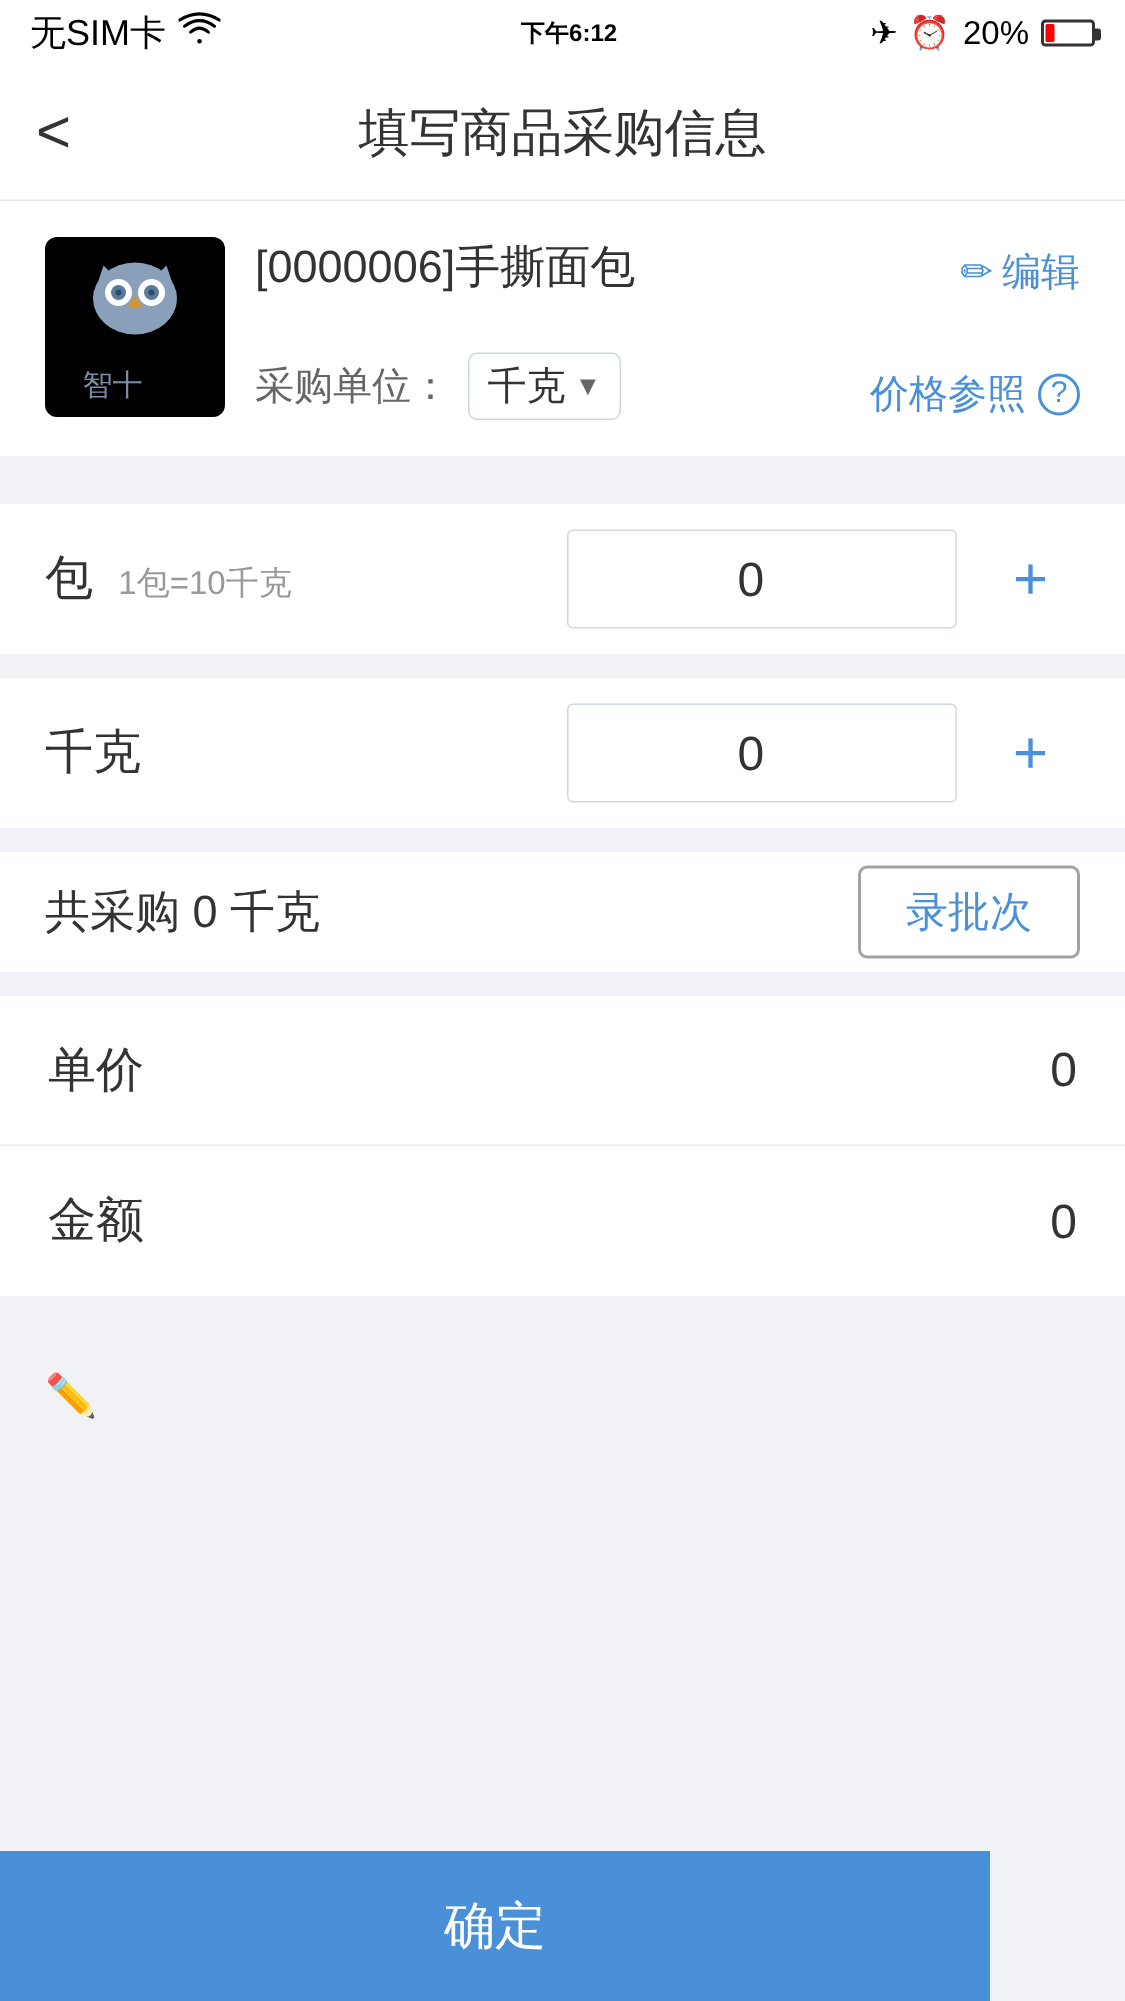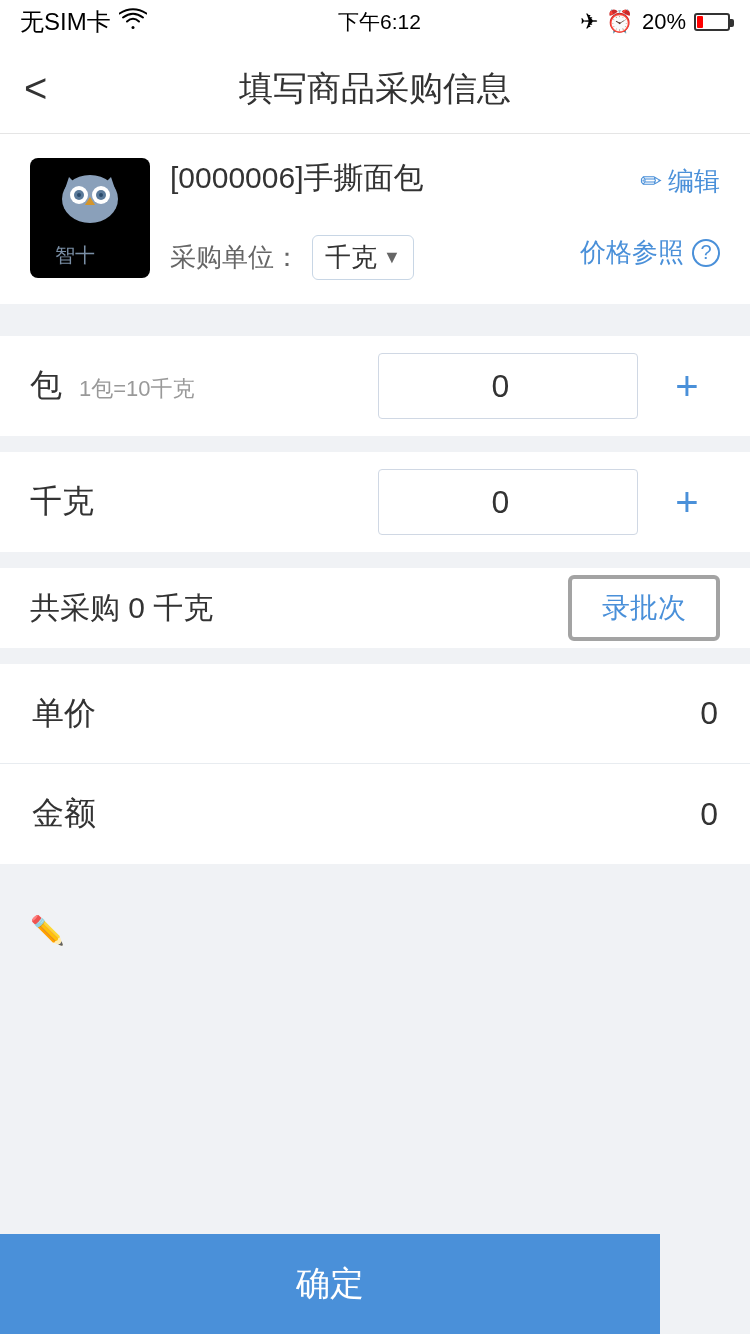--- a/index.html
+++ b/index.html
@@ -26,22 +26,22 @@
       font-size: 24px;
       color: #000;
       gap: 28px;
     }
     .status-bar-left {
       display: flex;
       align-items: center;
       gap: 8px;
     }
     .status-bar-center {
-      font-weight: 400;
-      font-size: 21px;
+      font-weight: 700;
+      font-size: 16px;
       margin-left: 32px;
     }
     .status-bar-right {
       display: flex;
       align-items: center;
       gap: 8px;
       font-size: 22px;
     }
     .battery-icon {
       width: 36px;
@@ -132,21 +132,21 @@
     .edit-btn {
       display: flex;
       align-items: center;
       gap: 6px;
       color: #4a90d9;
       font-size: 26px;
       cursor: pointer;
     }
     .purchase-unit-row {
       display: flex;
-      align-items: flex-start;
+      align-items: flex-end;
       justify-content: space-between;
       margin-top: 36px;
     }
     .purchase-unit-label {
       font-size: 26px;
       color: #666;
       margin-right: 12px;
     }
     .unit-select {
       display: flex;
@@ -249,21 +249,21 @@
       align-items: center;
       justify-content: space-between;
       padding: 0 30px;
       height: 80px;
     }
     .summary-text {
       font-size: 30px;
       color: #333;
     }
     .batch-btn {
-      border: 4px solid #a3a3a3;
+      border: 2px solid #a3a3a3;
       border-radius: 6px;
       padding: 10px 30px;
       font-size: 28px;
       color: #4a90d9;
       background: #fff;
       cursor: pointer;
     }
 
     
     .section-divider {

